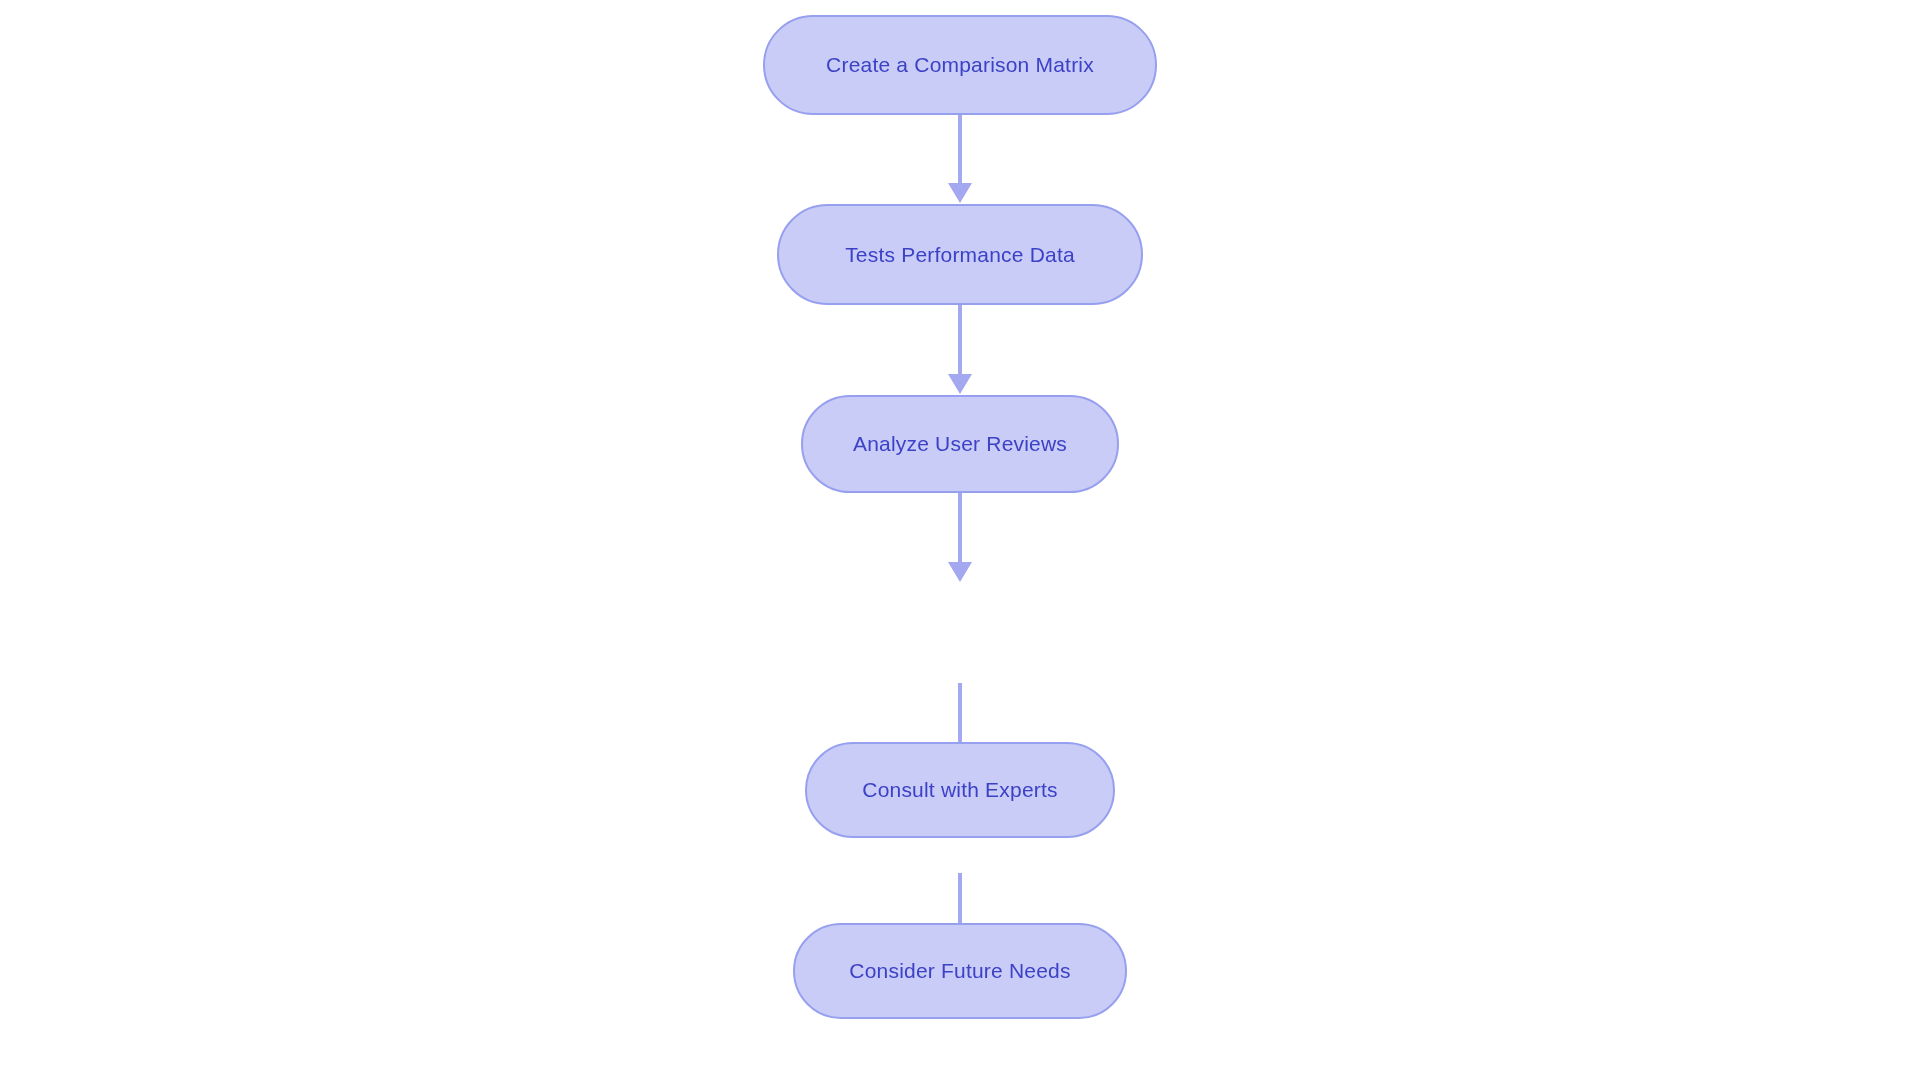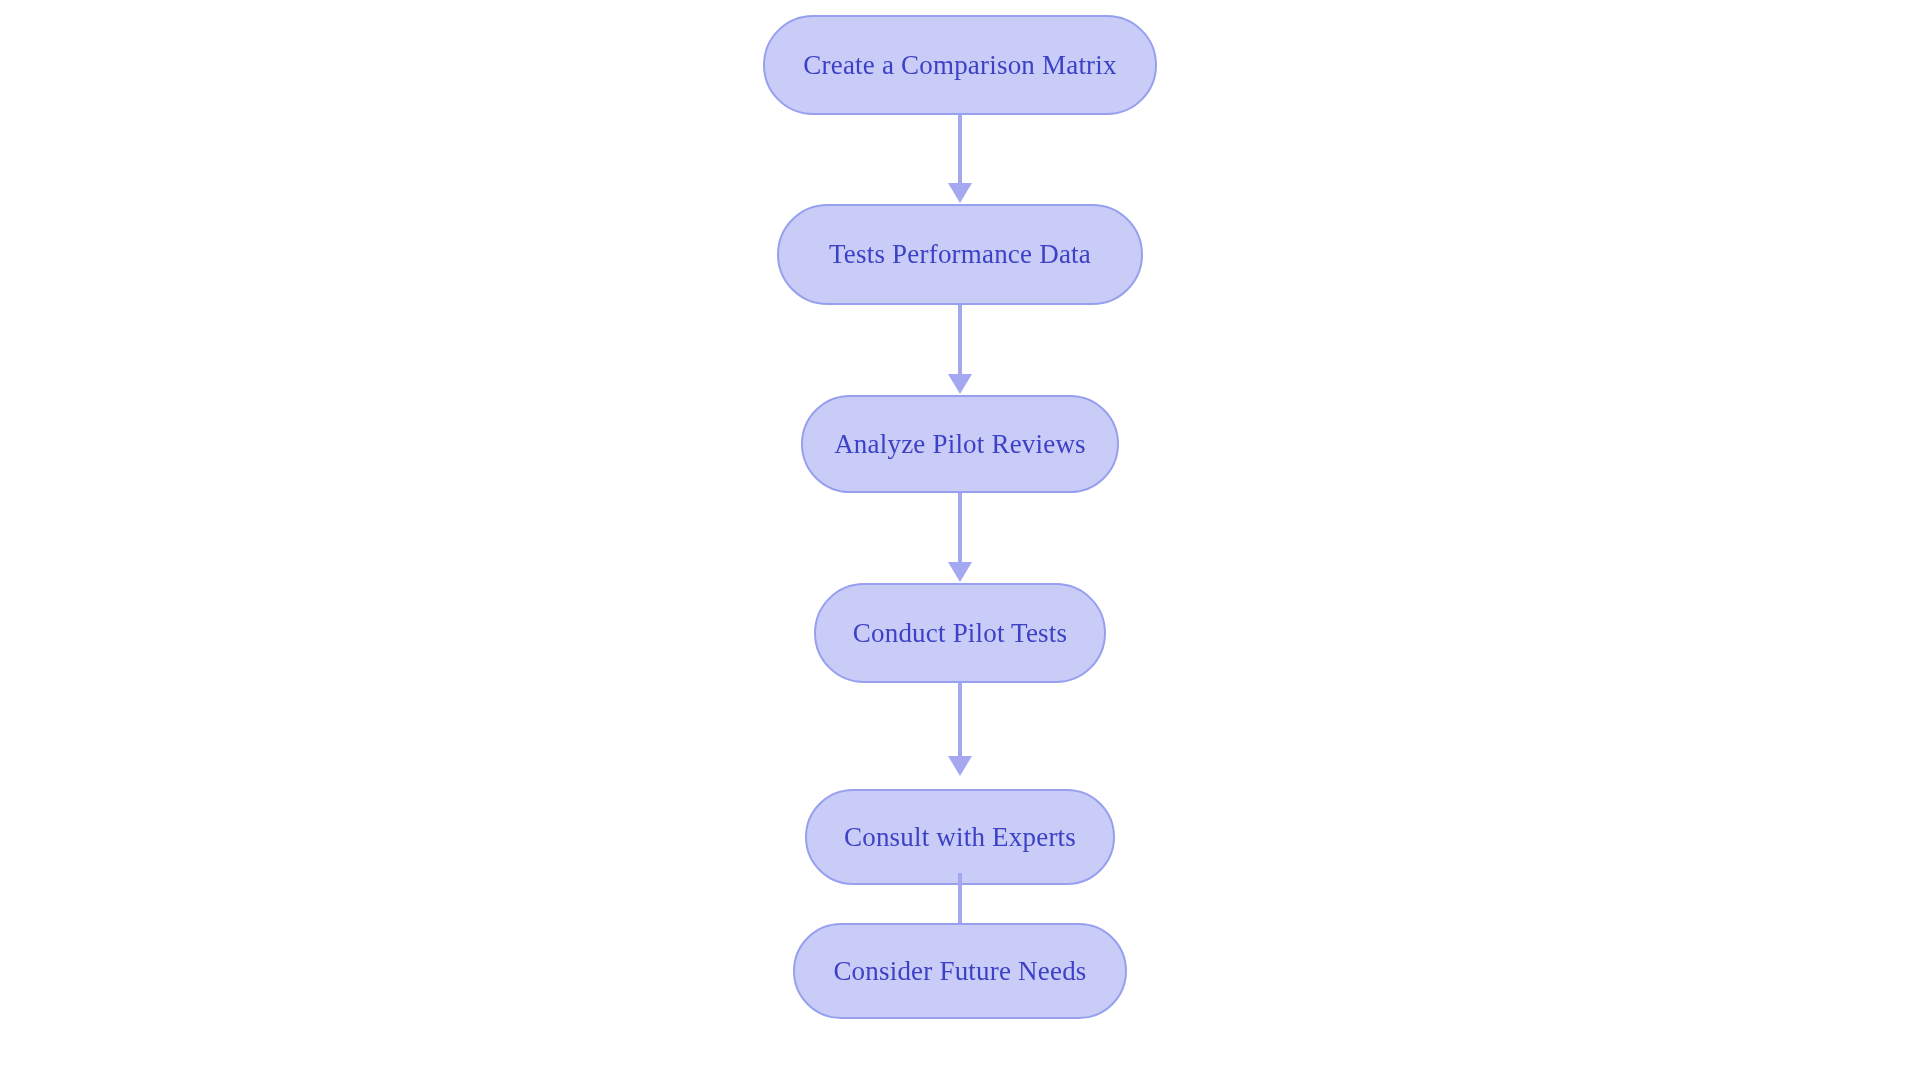--- a/index.html
+++ b/index.html
@@ -22,25 +22,24 @@
     background: var(--node-fill, #c8ccf7);
     border: 2px solid var(--node-border, #97a0ee);
     border-radius: 52px;
     display: flex;
     align-items: center;
     justify-content: center;
     box-sizing: border-box;
   }
   .node-label {
     color: var(--node-text, #3c41c6);
-    font-size: 27px;
+    font-size: 21px;
     font-weight: 400;
     letter-spacing: 0.2px;
     white-space: nowrap;
-    font-family: Liberation Serif, serif;
   }
   .arrow {
     position: absolute;
     left: 50%;
     transform: translateX(-50%);
     width: 4px;
     background: var(--arrow, #a3a8f0);
   }
   .arrow::after {
     content: "";
@@ -66,32 +65,29 @@
 
   <div class="arrow" style="top:115px;height:69px"></div>
 
   <div class="node" style="top:204px;width:366px;height:101px">
     <span class="node-label">Tests Performance Data</span>
   </div>
 
   <div class="arrow" style="top:305px;height:70px"></div>
 
   <div class="node" style="top:395px;width:318px;height:98px">
-    <span class="node-label">Analyze Pilot Reviews</span>
+    <span class="node-label">Analyze User Reviews</span>
   </div>
 
   <div class="arrow" style="top:493px;height:70px"></div>
 
-  <div class="node" style="top:583px;width:292px;height:100px">
-    <span class="node-label">Conduct Pilot Tests</span>
-  </div>
 
   <div class="arrow" style="top:683px;height:74px"></div>
 
-  <div class="node" style="top:789px;width:310px;height:96px">
+  <div class="node" style="top:742px;width:310px;height:96px">
     <span class="node-label">Consult with Experts</span>
   </div>
 
   <div class="arrow" style="top:873px;height:74px"></div>
 
   <div class="node" style="top:923px;width:334px;height:96px">
     <span class="node-label">Consider Future Needs</span>
   </div>
 
 </div>

